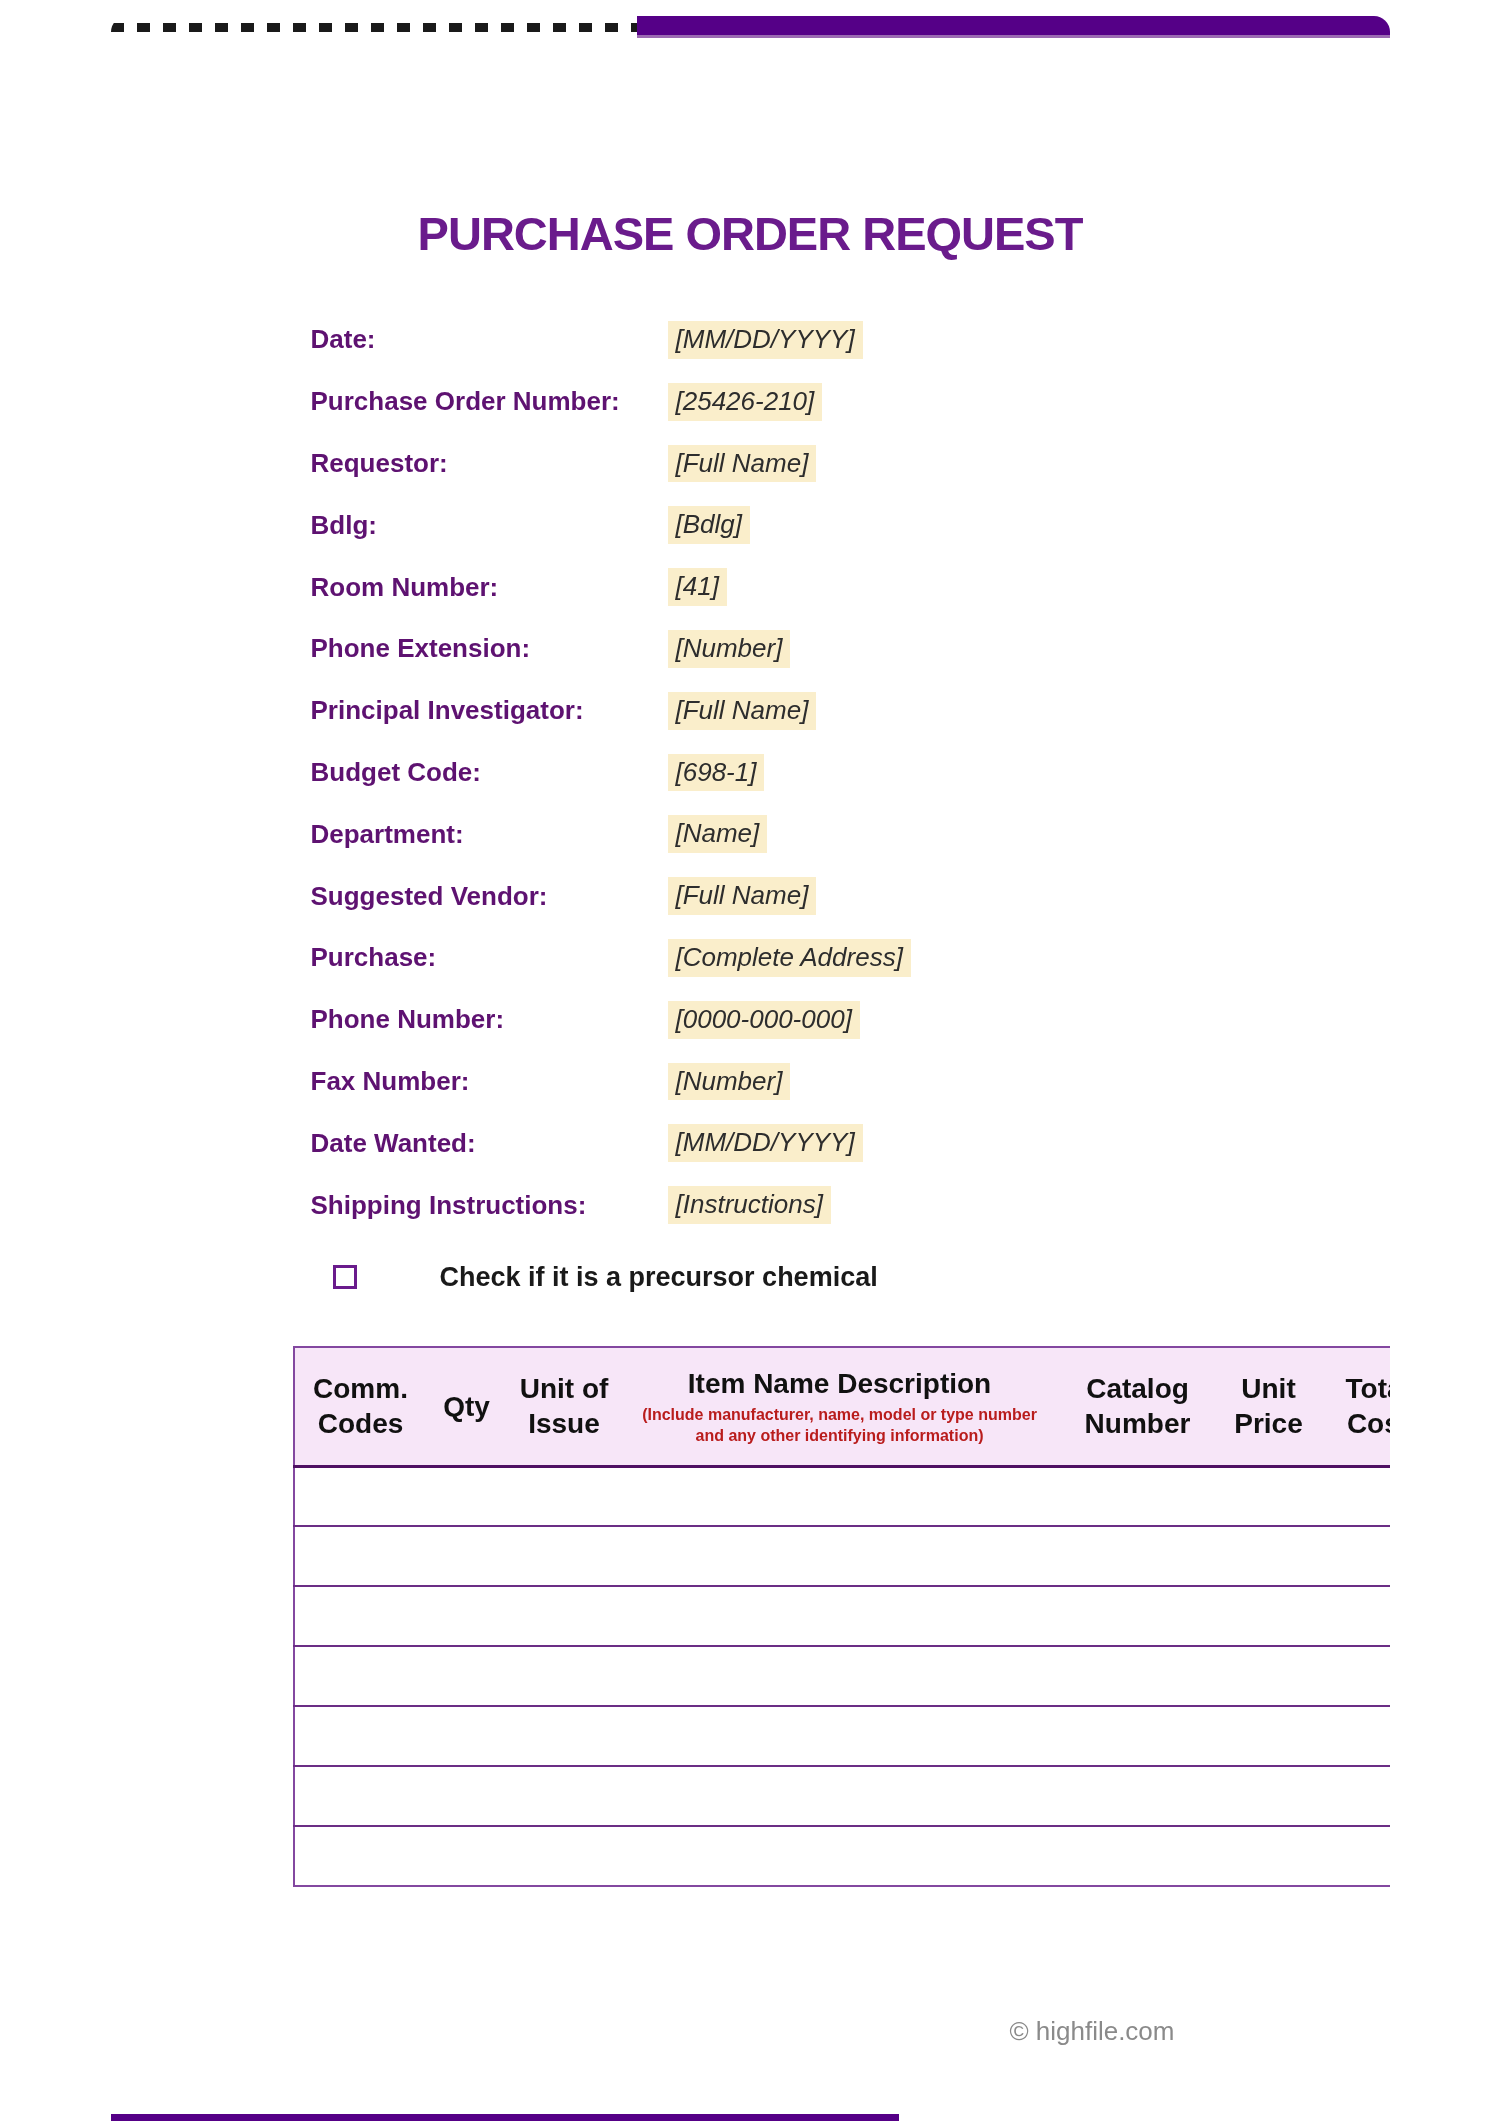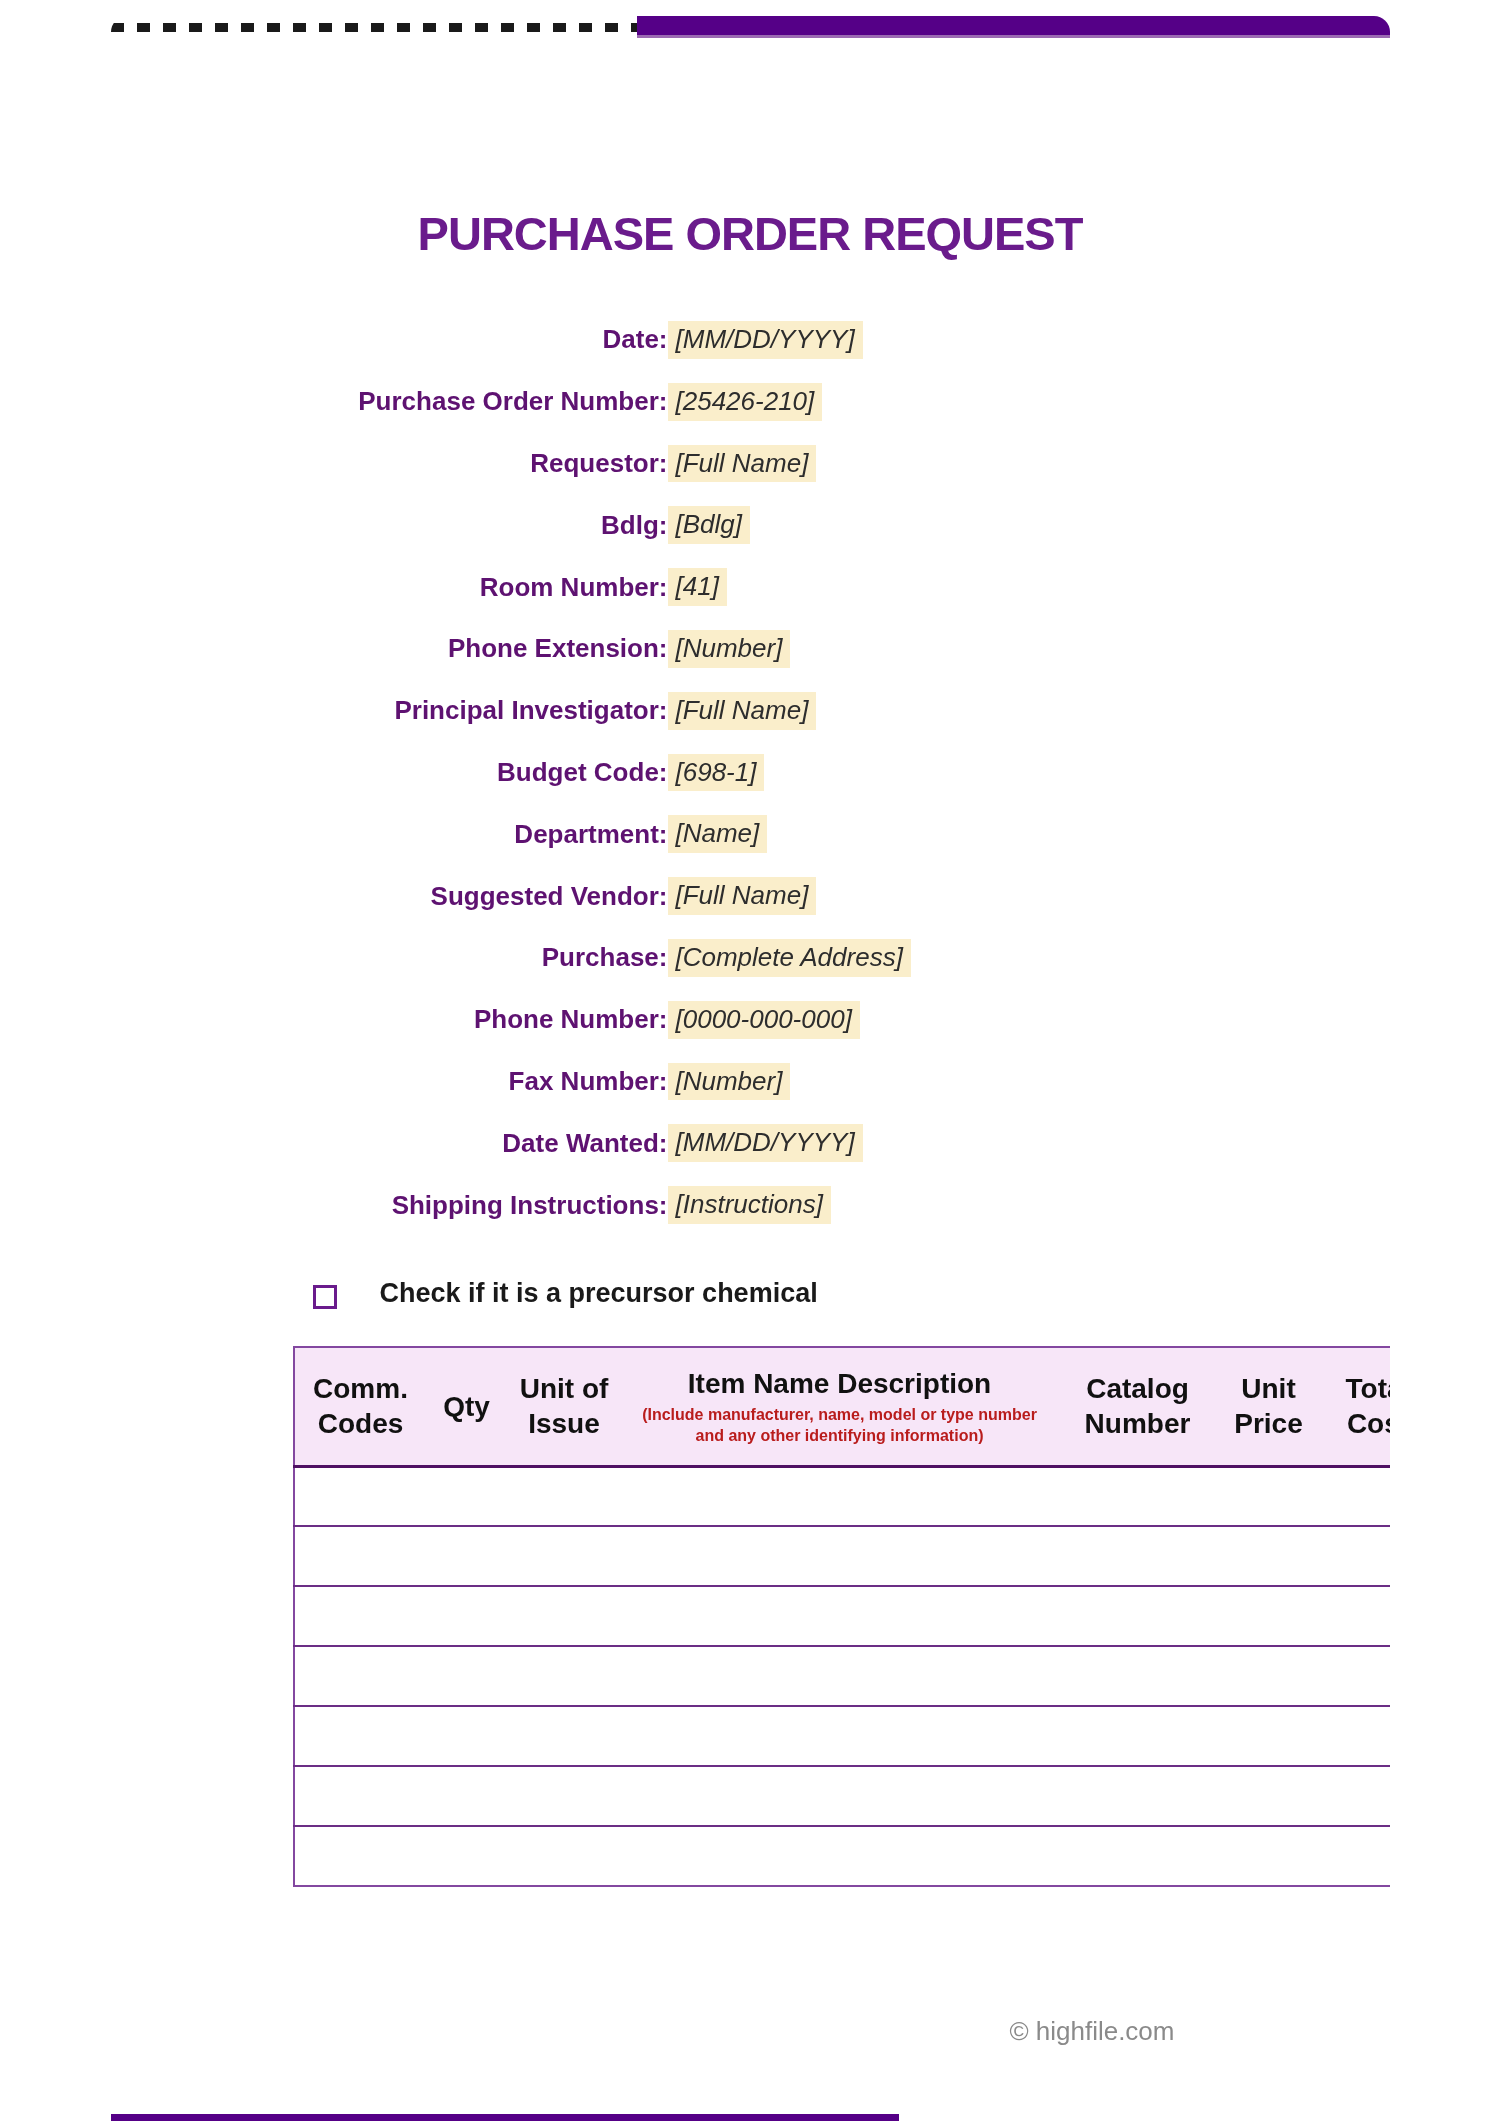--- a/index.html
+++ b/index.html
@@ -31,33 +31,33 @@
 
   
   .title {
     position:absolute; top:190px; left:0; width:100%;
     text-align:center; color:#6a1b8c; font-size:47px; font-weight:bold;
     letter-spacing:-1px;
   }
 
   
   .fields { position:absolute; top:293px; left:200px; right:100px; }
-  .field-row { display:flex; align-items:center; height:61.8px;text-align:right; }
+  .field-row { display:flex; align-items:center; height:61.8px; }
   .field-label {
     flex:0 0 357px; color:#5e1271; font-weight:bold; font-size:26px;
   }
   .field-value {
     background:#faeecb; color:#2d2d2d; font-size:26px;
     padding:4px 8px; line-height:1.15;font-style:italic;
   }
 
   
   .checkbox-row {
-    position:absolute; top:1229px; left:202px; height:64px;
-    display:flex; align-items:flex-end;
+    position:absolute; top:1229px; left:222px; height:64px;
+    display:flex; align-items:center;gap:40px;
   }
   .checkbox-box {
     width:24px; height:24px; border:3px solid #6a1b8c; background:#ffffff;
   }
   .checkbox-label {
     margin-left:43px; color:#1a1a1a; font-weight:bold; font-size:27px;
   }
 
   
   table.items {

